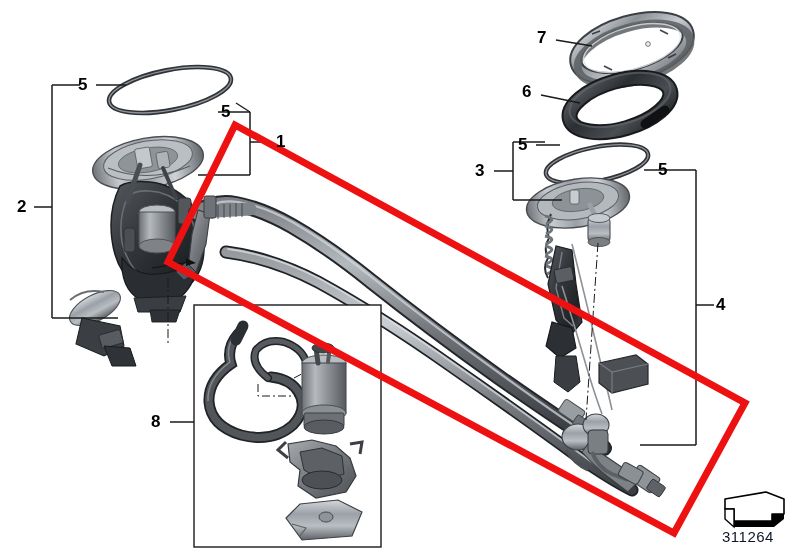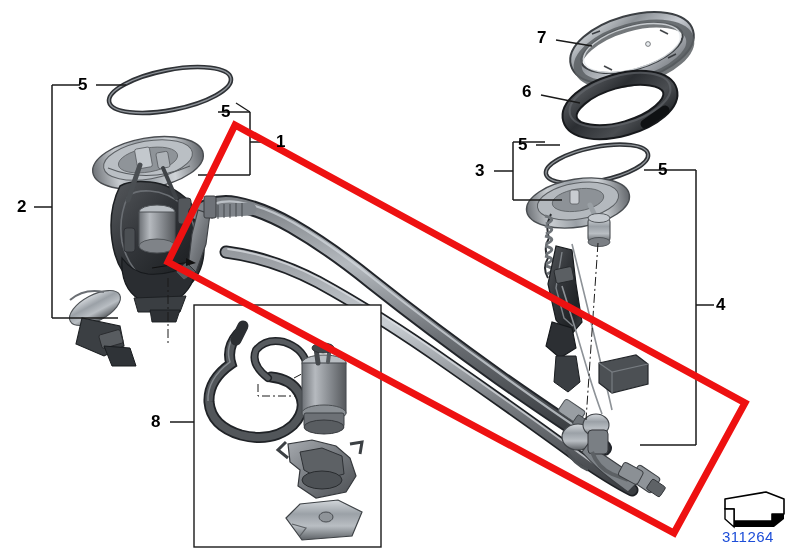--- a/index.html
+++ b/index.html
@@ -32,21 +32,21 @@
     font-size: 17px;
     color: #000000;
     line-height: 1;
     white-space: nowrap;
     user-select: none;
   }
   #part-number-label {
     position: absolute;
     font-family: "Liberation Sans", sans-serif;
     font-size: 15px;
-    color: #1d4ed8;
+    color: #0f172a;
     letter-spacing: 0.5px;
     white-space: nowrap;
   }
 </style>
 </head>
 <body>
 
 <div id="diagram-root">
 
   <svg id="diagram-svg" viewBox="0 0 800 560">

